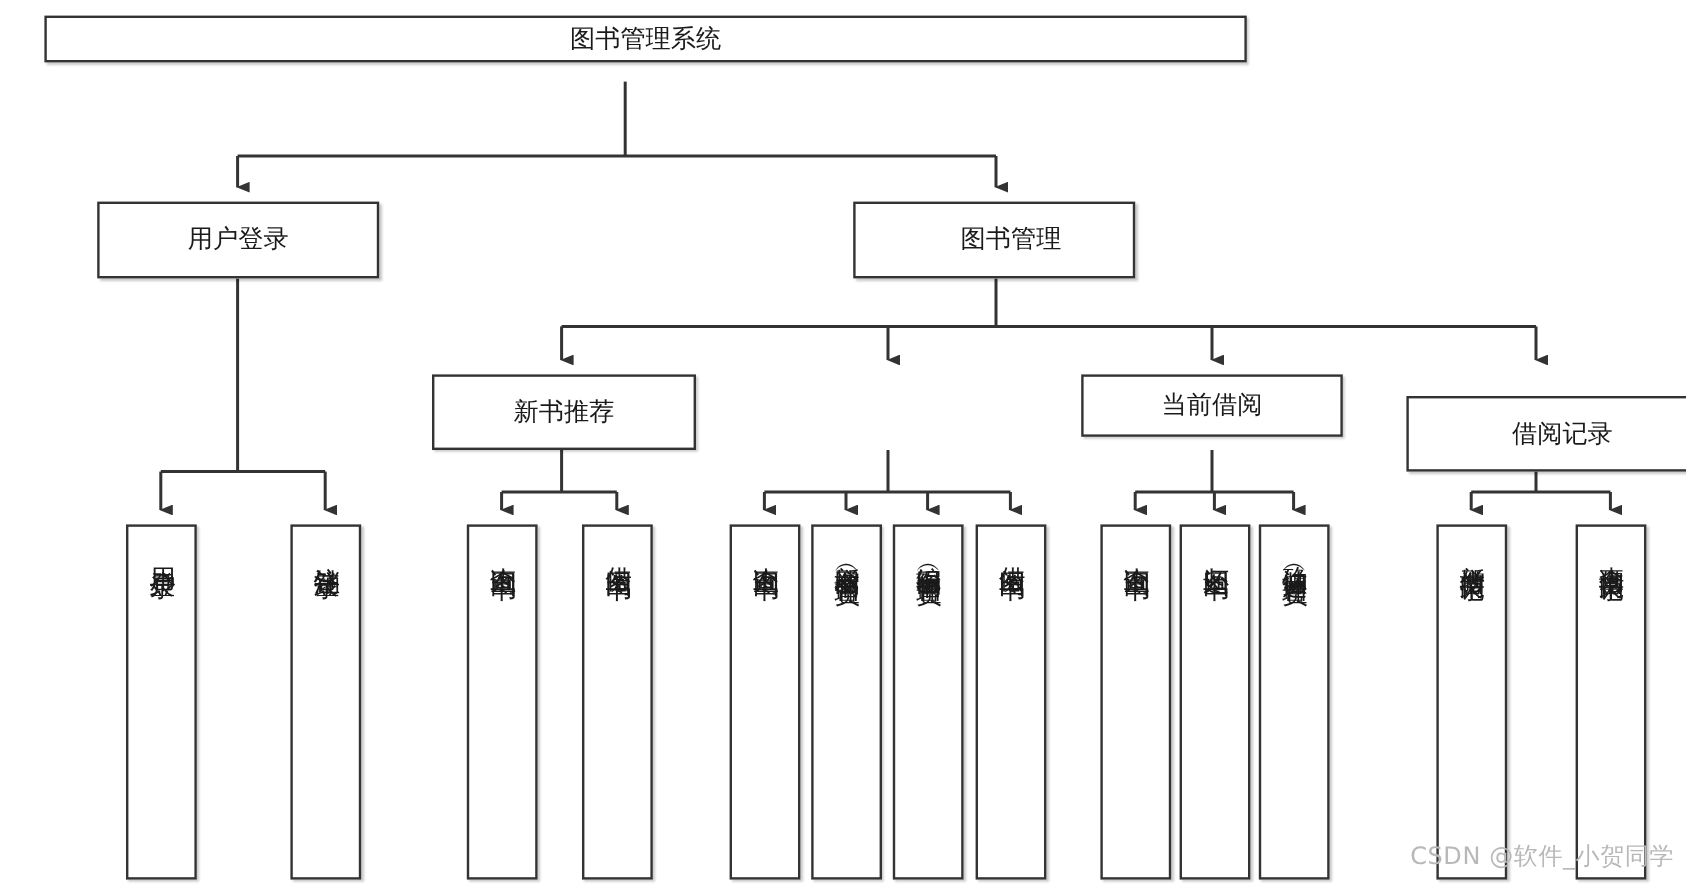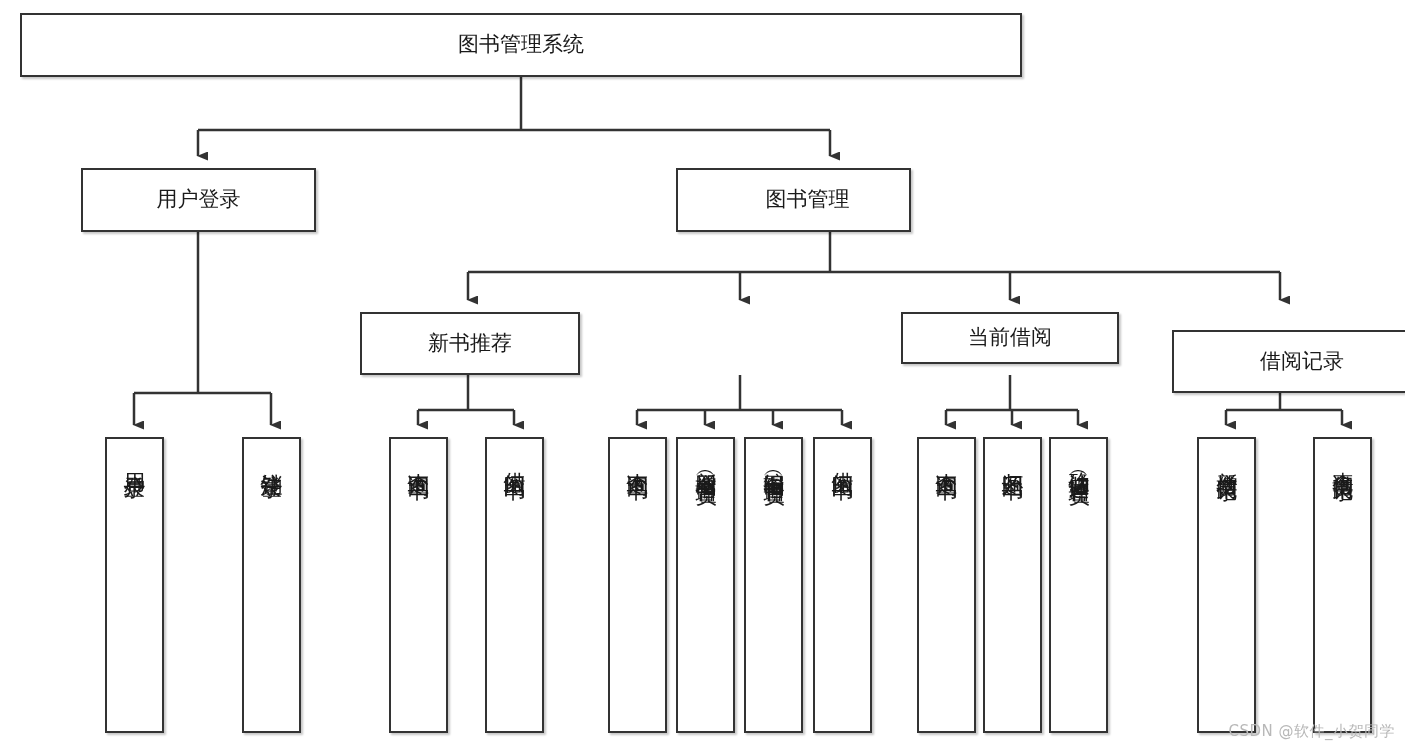--- a/index.html
+++ b/index.html
@@ -58,22 +58,22 @@
     font-size: 22px;
     letter-spacing: 2px;
     line-height: 1;
   }
   .node.vert.tall .label {
     font-size: 21px;
   }
   #watermark {
     position: absolute;
     right: 10px;
-    bottom: 6px;
-    font-size: 15px;
+    bottom: 20px;
+    font-size: 20px;
     color: #b8b8b8;
     letter-spacing: 0.5px;
     white-space: nowrap;
   }
 </style>
 </head>
 <body>
 
 <div id="canvas">
 
@@ -120,28 +120,28 @@
       <path d="M1012,410 L1012,425" marker-end="url(#arrow)"></path>
       <path d="M1078,410 L1078,425" marker-end="url(#arrow)"></path>
 
       <path d="M1280,375 L1280,410"></path>
       <path d="M1226,410 L1342,410"></path>
       <path d="M1226,410 L1226,425" marker-end="url(#arrow)"></path>
       <path d="M1342,410 L1342,425" marker-end="url(#arrow)"></path>
     </g>
   </svg>
 
-  <div class="node root horiz" style="left:20px; top:13px; width:1002px; height:64px;">
+  <div class="node root horiz" style="left:37px; top:13px; width:1002px; height:39px;">
     <span class="label">图书管理系统</span>
   </div>
 
   <div class="node horiz" style="left:81px; top:168px; width:235px; height:64px;">
     <span class="label">用户登录</span>
   </div>
-  <div class="node horiz" style="left:676px; top:168px; width:235px; height:64px;padding-left:28px;">
+  <div class="node horiz" style="left:711px; top:168px; width:235px; height:64px;padding-left:28px;">
     <span class="label">图书管理</span>
   </div>
 
   <div class="node horiz" style="left:360px; top:312px; width:220px; height:63px;">
     <span class="label">新书推荐</span>
   </div>
   <div class="node horiz" style="left:901px; top:312px; width:218px; height:52px;">
     <span class="label">当前借阅</span>
   </div>
   <div class="node horiz" style="left:1172px; top:330px; width:260px; height:63px;">

